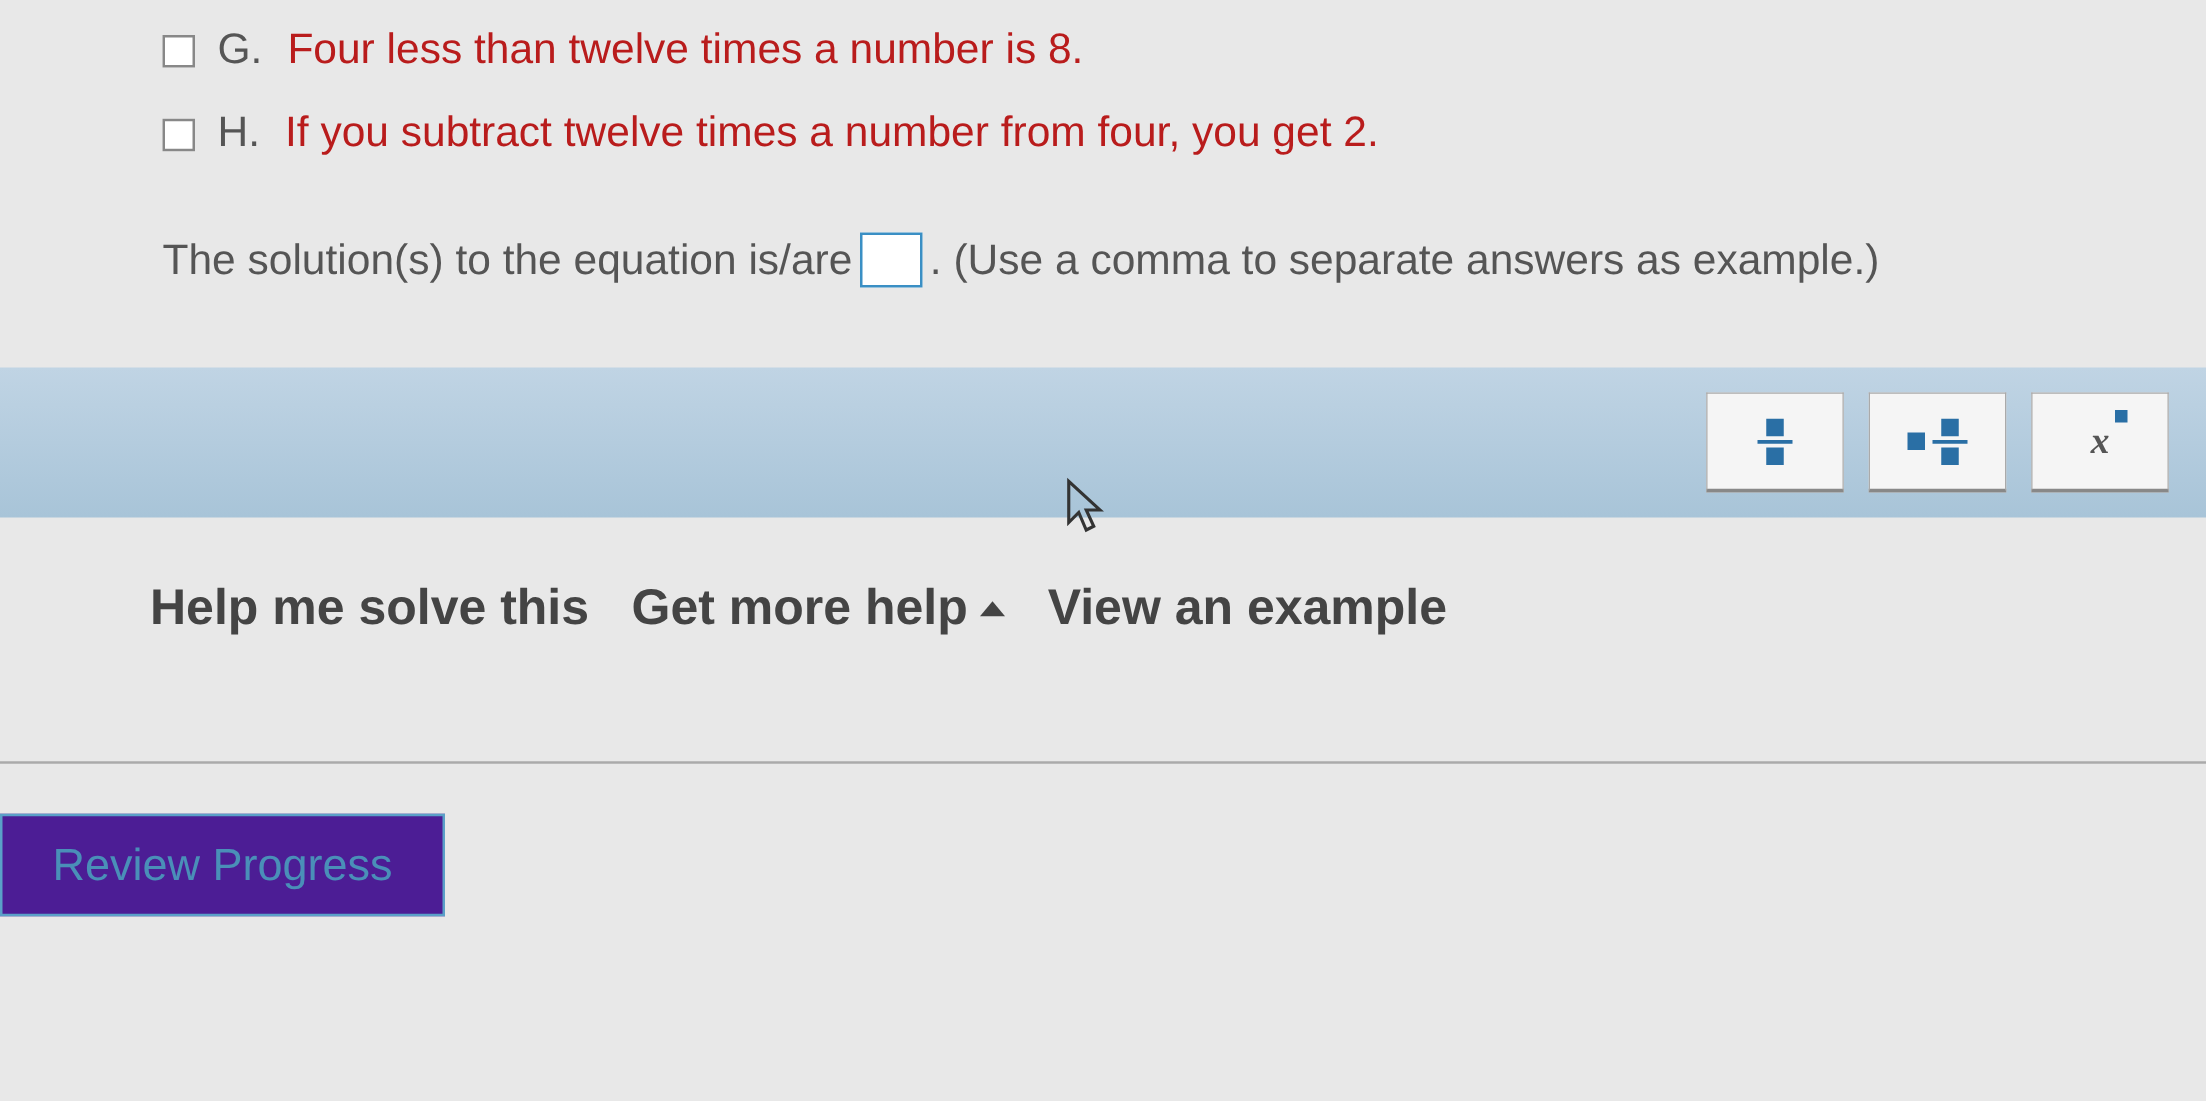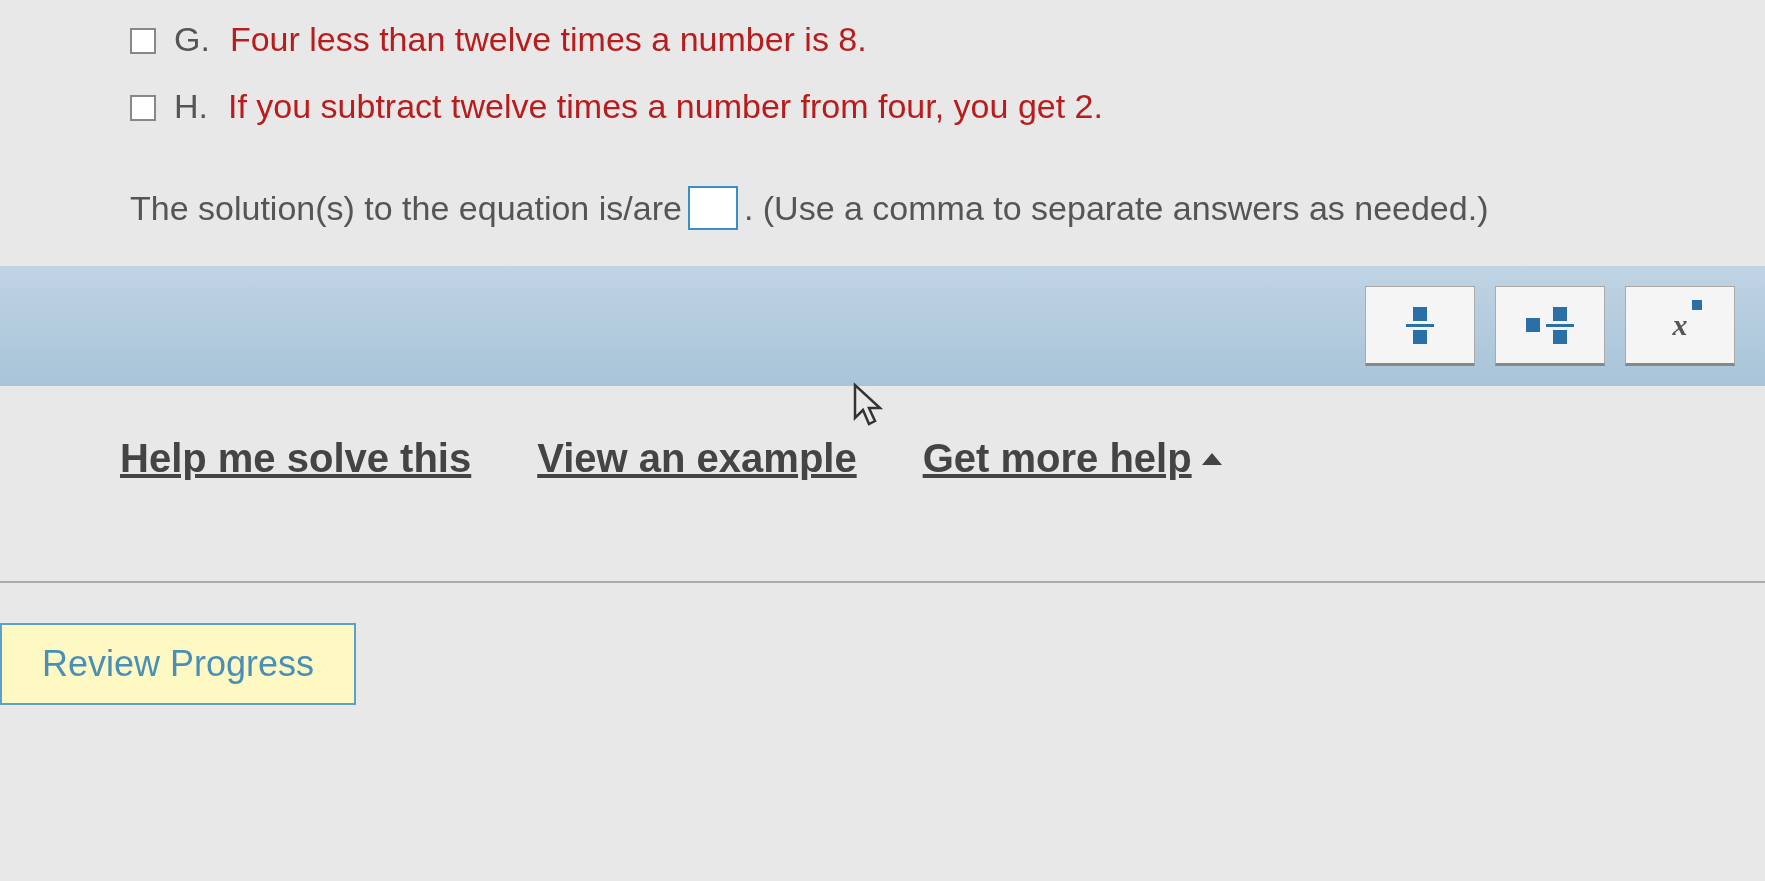--- a/index.html
+++ b/index.html
@@ -44,21 +44,21 @@
       font-size: 34px;
       color: #b91c1c;
     }
     .solution-row {
       display: flex;
       align-items: center;
       flex-wrap: wrap;
       font-size: 34px;
       color: #555;
       margin-top: 60px;
-      margin-bottom: 36px;
+      margin-bottom: 64px;
     }
     .solution-input {
       width: 50px;
       height: 44px;
       border: 2px solid #3a8fc4;
       background: #fff;
       margin: 0 6px;
       text-align: center;
       font-size: 28px;
     }
@@ -129,27 +129,26 @@
     .exp-icon .sup {
       position: absolute;
       top: -8px;
       right: -14px;
       width: 10px;
       height: 10px;
       background: #2a6fa5;
     }
     .help-links {
       display: flex;
-      gap: 66px;
+      gap: 34px;
       padding: 0 120px;
       font-size: 40px;
       font-weight: bold;
       color: #444;
       margin-bottom: 100px;
-      text-decoration: underline;
     }
     .help-link {
       cursor: pointer;
       display: flex;
       align-items: center;
       gap: 10px;
     }
     .caret-up {
       width: 0;
       height: 0;
@@ -158,21 +157,21 @@
       border-bottom: 12px solid #444;
     }
     .divider {
       border-top: 2px solid #aaa;
       margin-bottom: 40px;
     }
     .review-btn {
       margin-left: 0;
       padding: 18px 40px;
       border: 2px solid #5aa0c8;
-      background: #fef9c3;
+      background: #4c1d95;
       color: #4a8fb8;
       font-size: 36px;
       cursor: pointer;
       display: inline-block;
     }
     .cursor-icon {
       position: absolute;
       left: 850px;
       top: 380px;
       font-size: 50px;
@@ -194,21 +193,21 @@
 
   <div class="option-row">
     <div class="checkbox"></div>
     <span class="option-letter">H.</span>
     <span class="option-text">If you subtract twelve times a number from four, you get 2.</span>
   </div>
 
   <div class="solution-row">
     <span>The solution(s) to the equation is/are</span>
     <input type="text" class="solution-input" value="" style="">
-    <span>. (Use a comma to separate answers as needed.)</span>
+    <span>. (Use a comma to separate answers as example.)</span>
   </div>
 </div>
 
 <div class="toolbar">
   <div class="tool-btn">
     <div class="fraction-icon">
       <div class="num"></div>
       <div class="bar"></div>
       <div class="den"></div>
     </div>
@@ -228,25 +227,25 @@
       x<div class="sup"></div>
     </div>
   </div>
 </div>
 
 <div class="help-links">
   <div class="help-link">
     <span>Help me solve this</span>
   </div>
   <div class="help-link">
-    <span>View an example</span>
-  </div>
-  <div class="help-link">
     <span>Get more help</span>
     <div class="caret-up"></div>
+  </div>
+  <div class="help-link">
+    <span>View an example</span>
   </div>
 </div>
 
 <div class="divider"></div>
 
 <div class="review-btn">
   <span>Review Progress</span>
 </div>
 
 <div class="cursor-icon">

